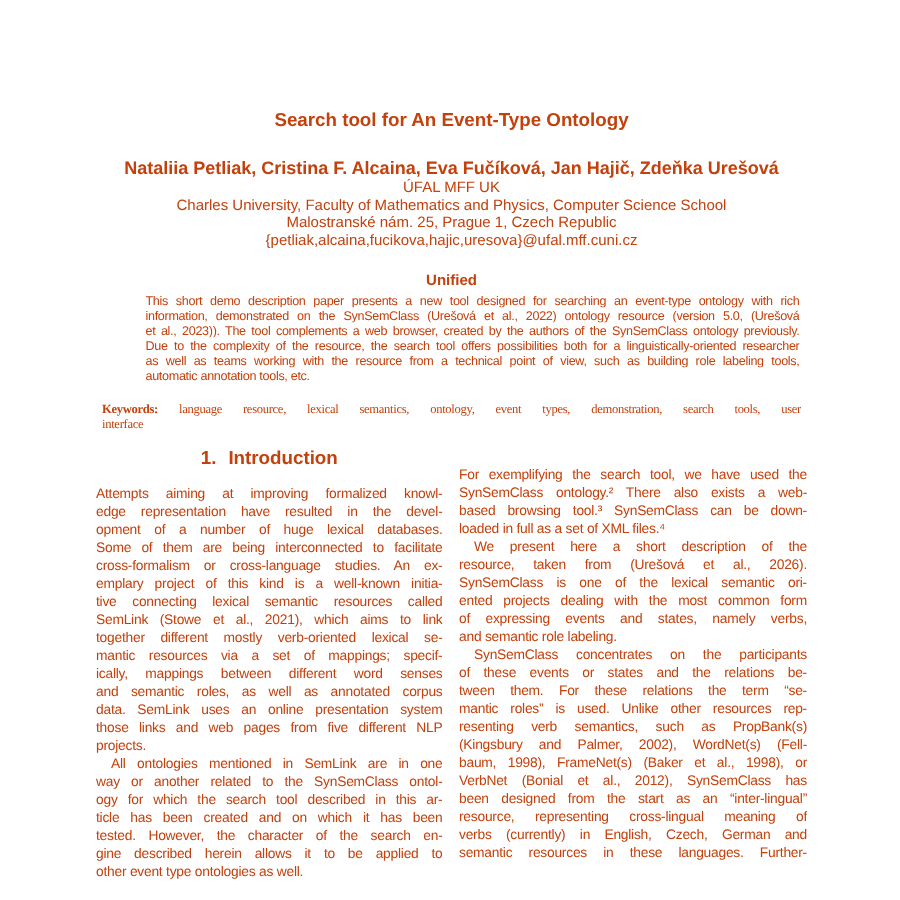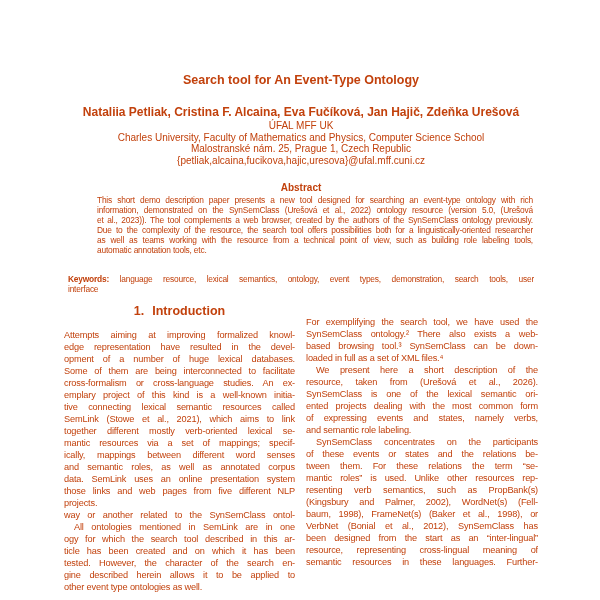--- a/index.html
+++ b/index.html
@@ -38,21 +38,21 @@
   }
   .abs-body {
     margin-top: 2px;
     padding: 0 5px;
     margin-left: 28px;
   }
   .abs-body .bline, .keywords .bline {
     font-size: 8.4px; line-height: 10px; height: 10px;
     letter-spacing: -0.2px;
   }
-  .keywords { margin-top: 19px; padding: 0 4px; }
+  .keywords { margin-top: 13px; padding: 0 4px; font-family: Liberation Serif, serif; }
   .cols {
     margin-top: 11px;
     display: flex; gap: 11px;
   }
   .col-left { width: 231px; }
   .col-right { width: 232px; }
   .sec-head {
     font-size: 12.5px; line-height: 13px;
     font-weight: bold; text-align: center;
     white-space: nowrap;
@@ -83,21 +83,21 @@
 
     <div class="authors">Nataliia Petliak, Cristina F. Alcaina, Eva Fučíková, Jan Hajič, Zdeňka Urešová</div>
 
     <div class="affils">
       <div class="affil">ÚFAL MFF UK</div>
       <div class="affil">Charles University, Faculty of Mathematics and Physics, Computer Science School</div>
       <div class="affil">Malostranské nám. 25, Prague 1, Czech Republic</div>
       <div class="affil">{petliak,alcaina,fucikova,hajic,uresova}@ufal.mff.cuni.cz</div>
     </div>
 
-    <div class="abs-head">Abstract</div>
+    <div class="abs-head">Unified</div>
 
     <div class="abs-body">
         <div class="bline">This short demo description paper presents a new tool designed for searching an event-type ontology with rich</div>
         <div class="bline">information, demonstrated on the SynSemClass (Urešová et al., 2022) ontology resource (version 5.0, (Urešová</div>
         <div class="bline">et al., 2023)). The tool complements a web browser, created by the authors of the SynSemClass ontology previously.</div>
         <div class="bline">Due to the complexity of the resource, the search tool offers possibilities both for a linguistically-oriented researcher</div>
         <div class="bline">as well as teams working with the resource from a technical point of view, such as building role labeling tools,</div>
         <div class="bline pend">automatic annotation tools, etc.</div>
       </div>
 
@@ -120,22 +120,22 @@
             <div class="bline">emplary project of this kind is a well-known initia-</div>
             <div class="bline">tive connecting lexical semantic resources called</div>
             <div class="bline">SemLink (Stowe et al., 2021), which aims to link</div>
             <div class="bline">together different mostly verb-oriented lexical se-</div>
             <div class="bline">mantic resources via a set of mappings; specif-</div>
             <div class="bline">ically, mappings between different word senses</div>
             <div class="bline">and semantic roles, as well as annotated corpus</div>
             <div class="bline">data. SemLink uses an online presentation system</div>
             <div class="bline">those links and web pages from five different NLP</div>
             <div class="bline pend">projects.</div>
+            <div class="bline ind">All ontologies mentioned in SemLink are in one</div>
             <div class="bline">way or another related to the SynSemClass ontol-</div>
-            <div class="bline ind">All ontologies mentioned in SemLink are in one</div>
             <div class="bline">ogy for which the search tool described in this ar-</div>
             <div class="bline">ticle has been created and on which it has been</div>
             <div class="bline">tested. However, the character of the search en-</div>
             <div class="bline">gine described herein allows it to be applied to</div>
             <div class="bline pend">other event type ontologies as well.</div>
           </div>
       </div>
       <div class="col-right">
         <div class="col-body">
             <div class="bline">For exemplifying the search tool, we have used the</div>
@@ -151,19 +151,20 @@
             <div class="bline ind">SynSemClass concentrates on the participants</div>
             <div class="bline">of these events or states and the relations be-</div>
             <div class="bline">tween them. For these relations the term “se-</div>
             <div class="bline">mantic roles” is used. Unlike other resources rep-</div>
             <div class="bline">resenting verb semantics, such as PropBank(s)</div>
             <div class="bline">(Kingsbury and Palmer, 2002), WordNet(s) (Fell-</div>
             <div class="bline">baum, 1998), FrameNet(s) (Baker et al., 1998), or</div>
             <div class="bline">VerbNet (Bonial et al., 2012), SynSemClass has</div>
             <div class="bline">been designed from the start as an “inter-lingual”</div>
             <div class="bline">resource, representing cross-lingual meaning of</div>
+            <div class="bline">verbs (currently) in English, Czech, German and</div>
             <div class="bline">semantic resources in these languages. Further-</div>
           </div>
       </div>
     </div>
 
   </div>
 </div>
 
 </body></html>

